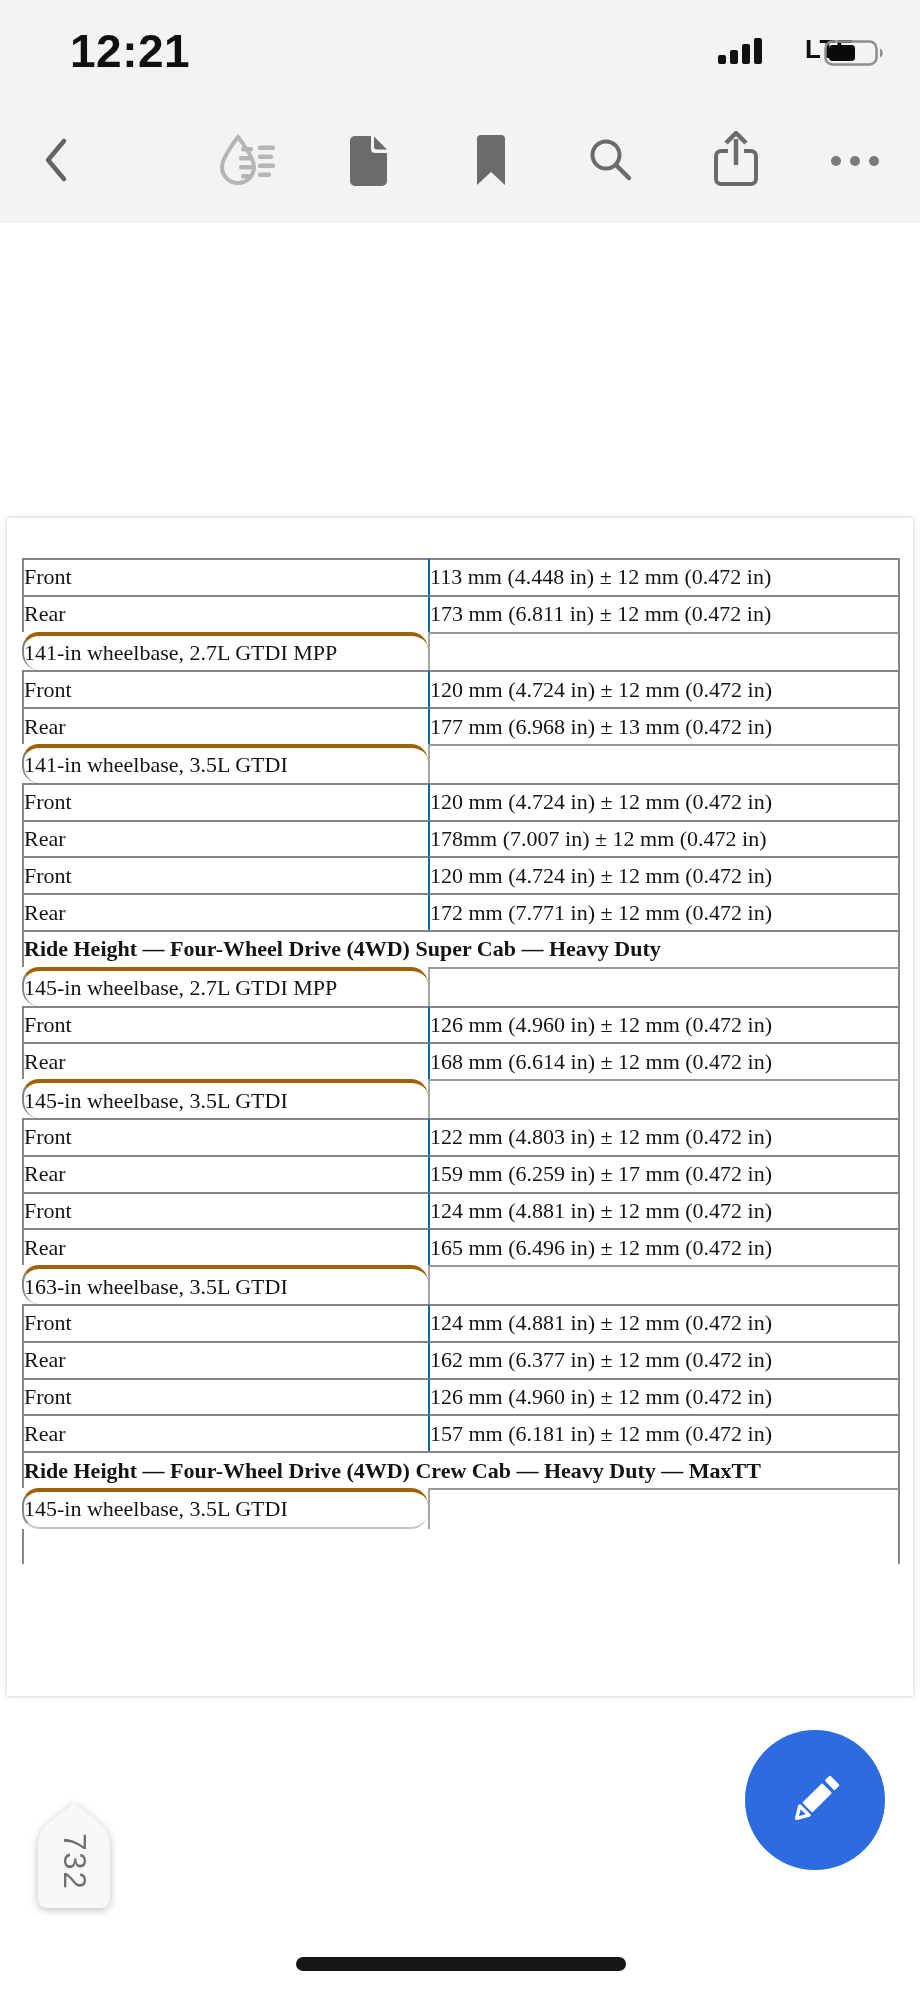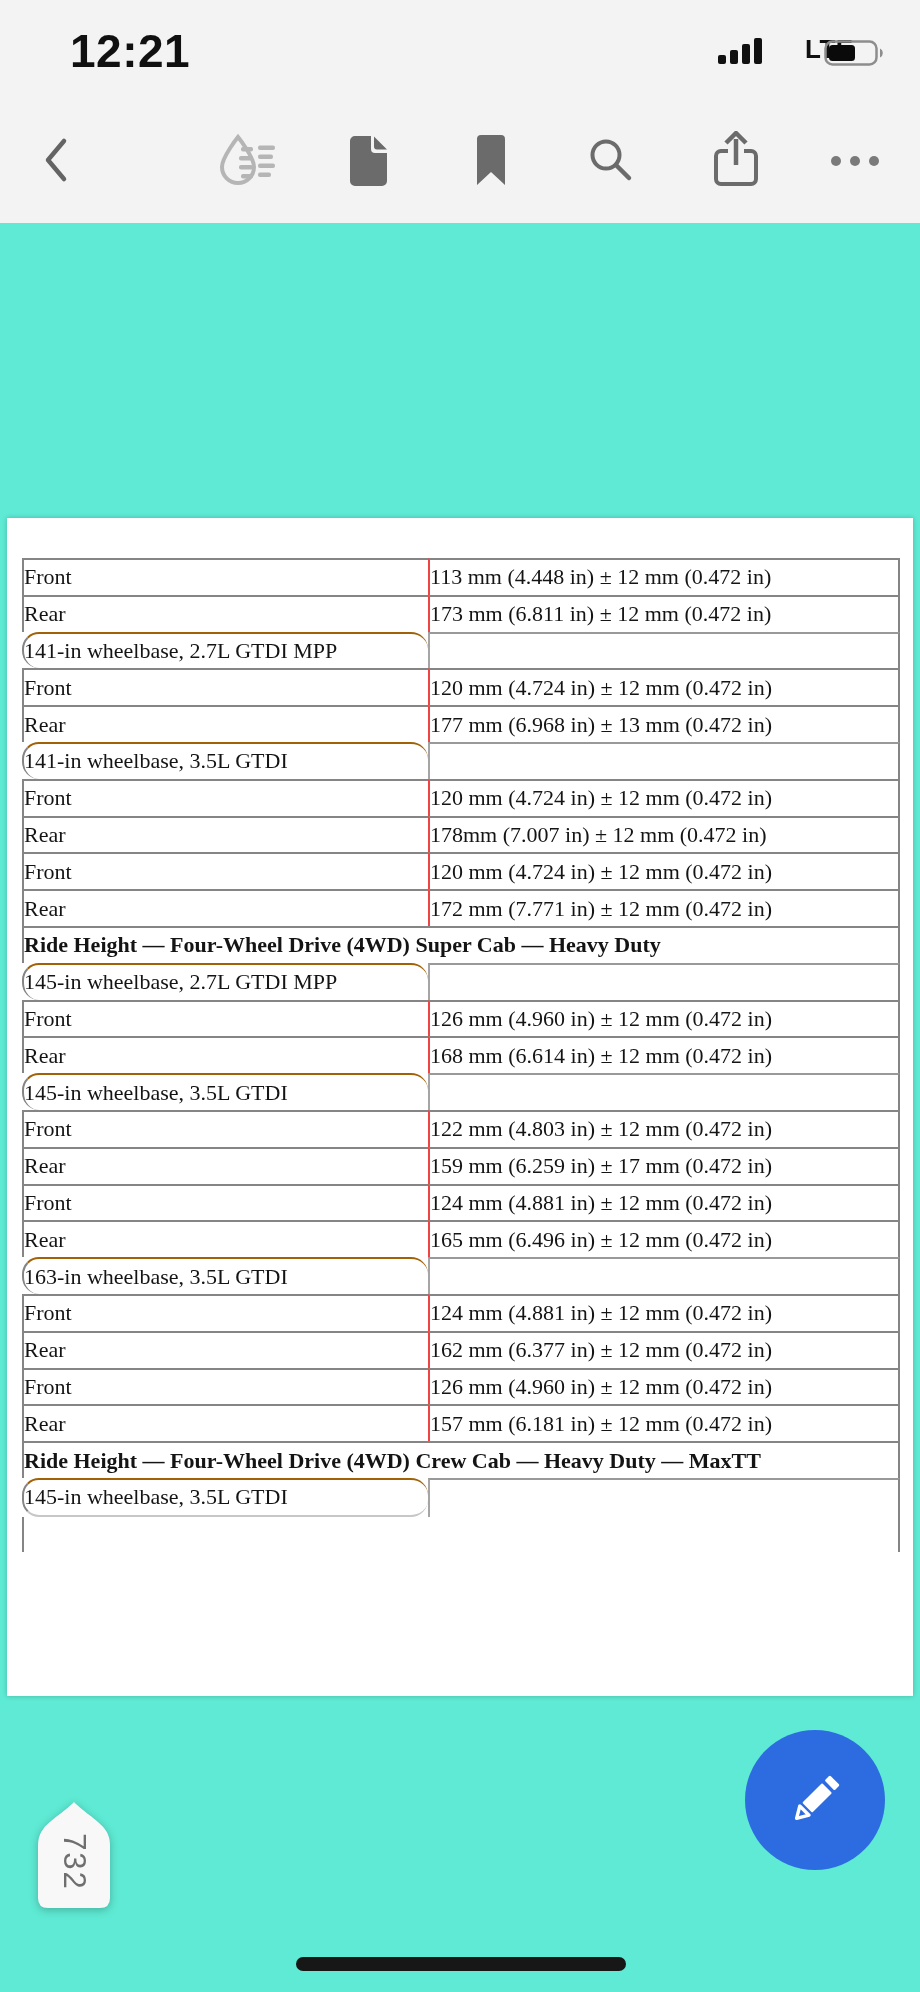--- a/index.html
+++ b/index.html
@@ -19,38 +19,38 @@
     font-size:46px;font-weight:bold;color:#101010;letter-spacing:.5px;
   }
   .signal{position:absolute;left:718px;top:38px;}
   .lte{
     position:absolute;left:805px;top:34px;
     font-size:26px;font-weight:600;color:#101010;letter-spacing:.5px;
   }
   .battery{position:absolute;left:824px;top:40px;}
   .icon-btn{position:absolute;transform:translate(-50%,-50%);top:162px;}
   
-  .canvas{position:absolute;left:0;top:223px;width:920px;height:1769px;background:#5eead4;}
+  .canvas{position:absolute;left:0;top:223px;width:920px;height:1769px;background:#ffffff;}
   .page{
     position:absolute;left:7px;top:295px;width:906px;height:1178px;background:#ffffff;
     box-shadow:0 0 5px rgba(0,0,0,.22);
   }
   
   table.ride{
     position:absolute;left:15px;top:40px;width:878px;
     border-spacing:0;table-layout:fixed;
     font-family:"Liberation Serif", serif;font-size:22px;color:#141414;
   }
   col.c1{width:406px;} col.c2{width:472px;}
   table.ride td{height:34.8px;padding:0;vertical-align:middle;overflow:hidden;white-space:nowrap;}
   td.c-label, td.c-section, td.c-header{padding-left:7px;}
   td.c-value{padding-left:6px;}
   td.c-label{border-top:2px solid #858585;border-left:2px solid #858585;}
-  td.c-value{border-top:2px solid #858585;border-left:2px solid #ef4444;border-right:2px solid #858585;}
-  td.c-section{border-top:2px solid #a16207;border-left:2px solid #858585;border-radius:17px;}
+  td.c-value{border-top:2px solid #858585;border-left:2px solid #0369a1;border-right:2px solid #858585;}
+  td.c-section{border-top:4px solid #a16207;border-left:2px solid #858585;border-radius:17px;}
   td.c-section-right{border-top:2px solid #999999;border-left:2px solid #a5a5a5;border-right:2px solid #858585;}
   td.c-section.last{border-bottom:2px solid #c7c7c7;}
   td.c-section-right.last{border-right:2px solid #858585;}
   td.c-header{
     border-top:2px solid #858585;border-left:2px solid #858585;border-right:2px solid #858585;
     font-weight:bold;
   }
   td.c-stub{height:17px;border-left:2px solid #858585;border-right:2px solid #858585;}
   
   .page-tab{

